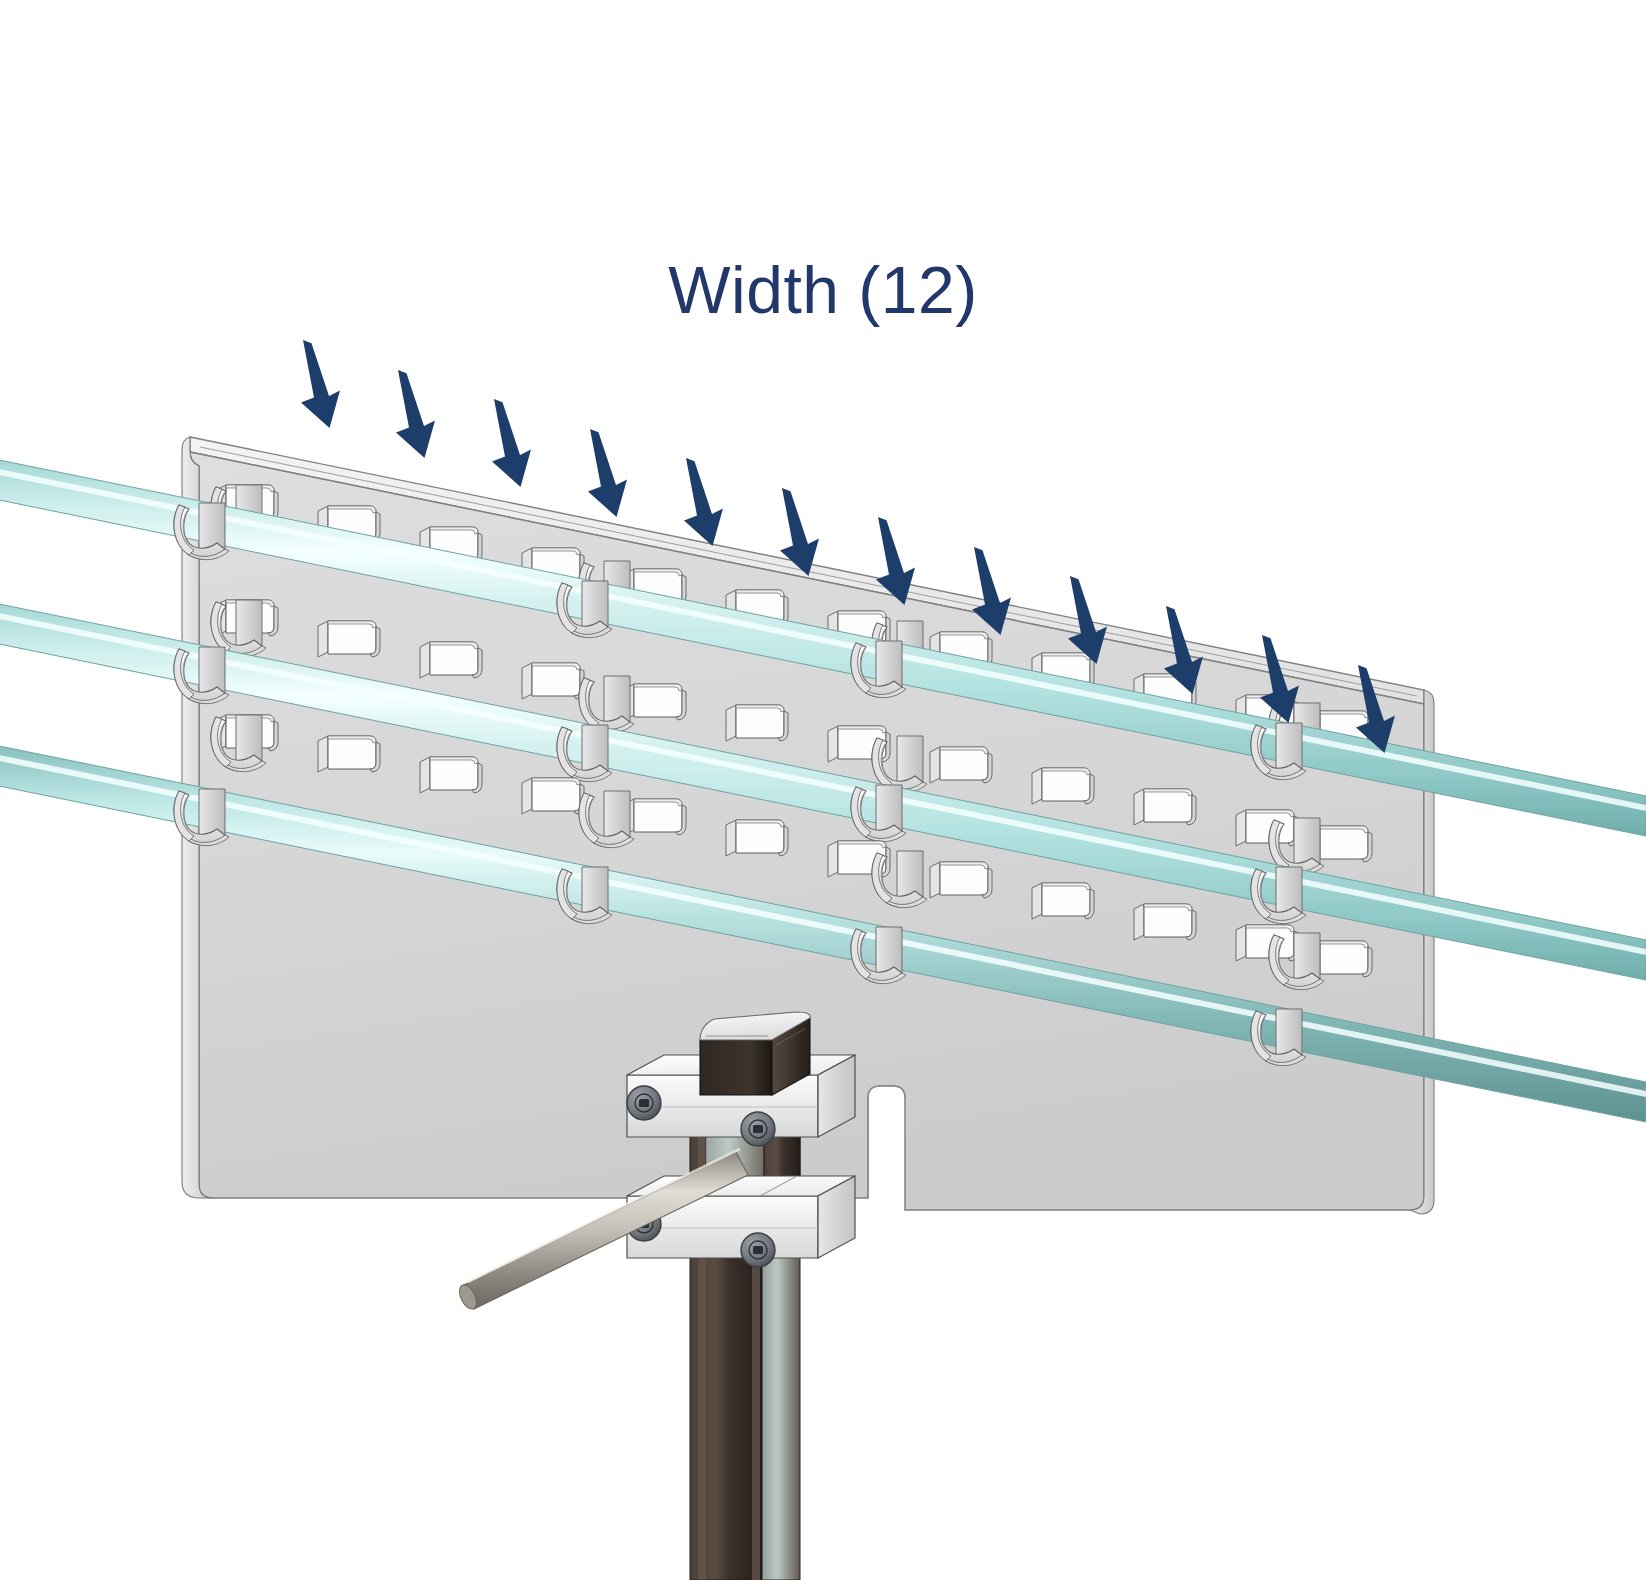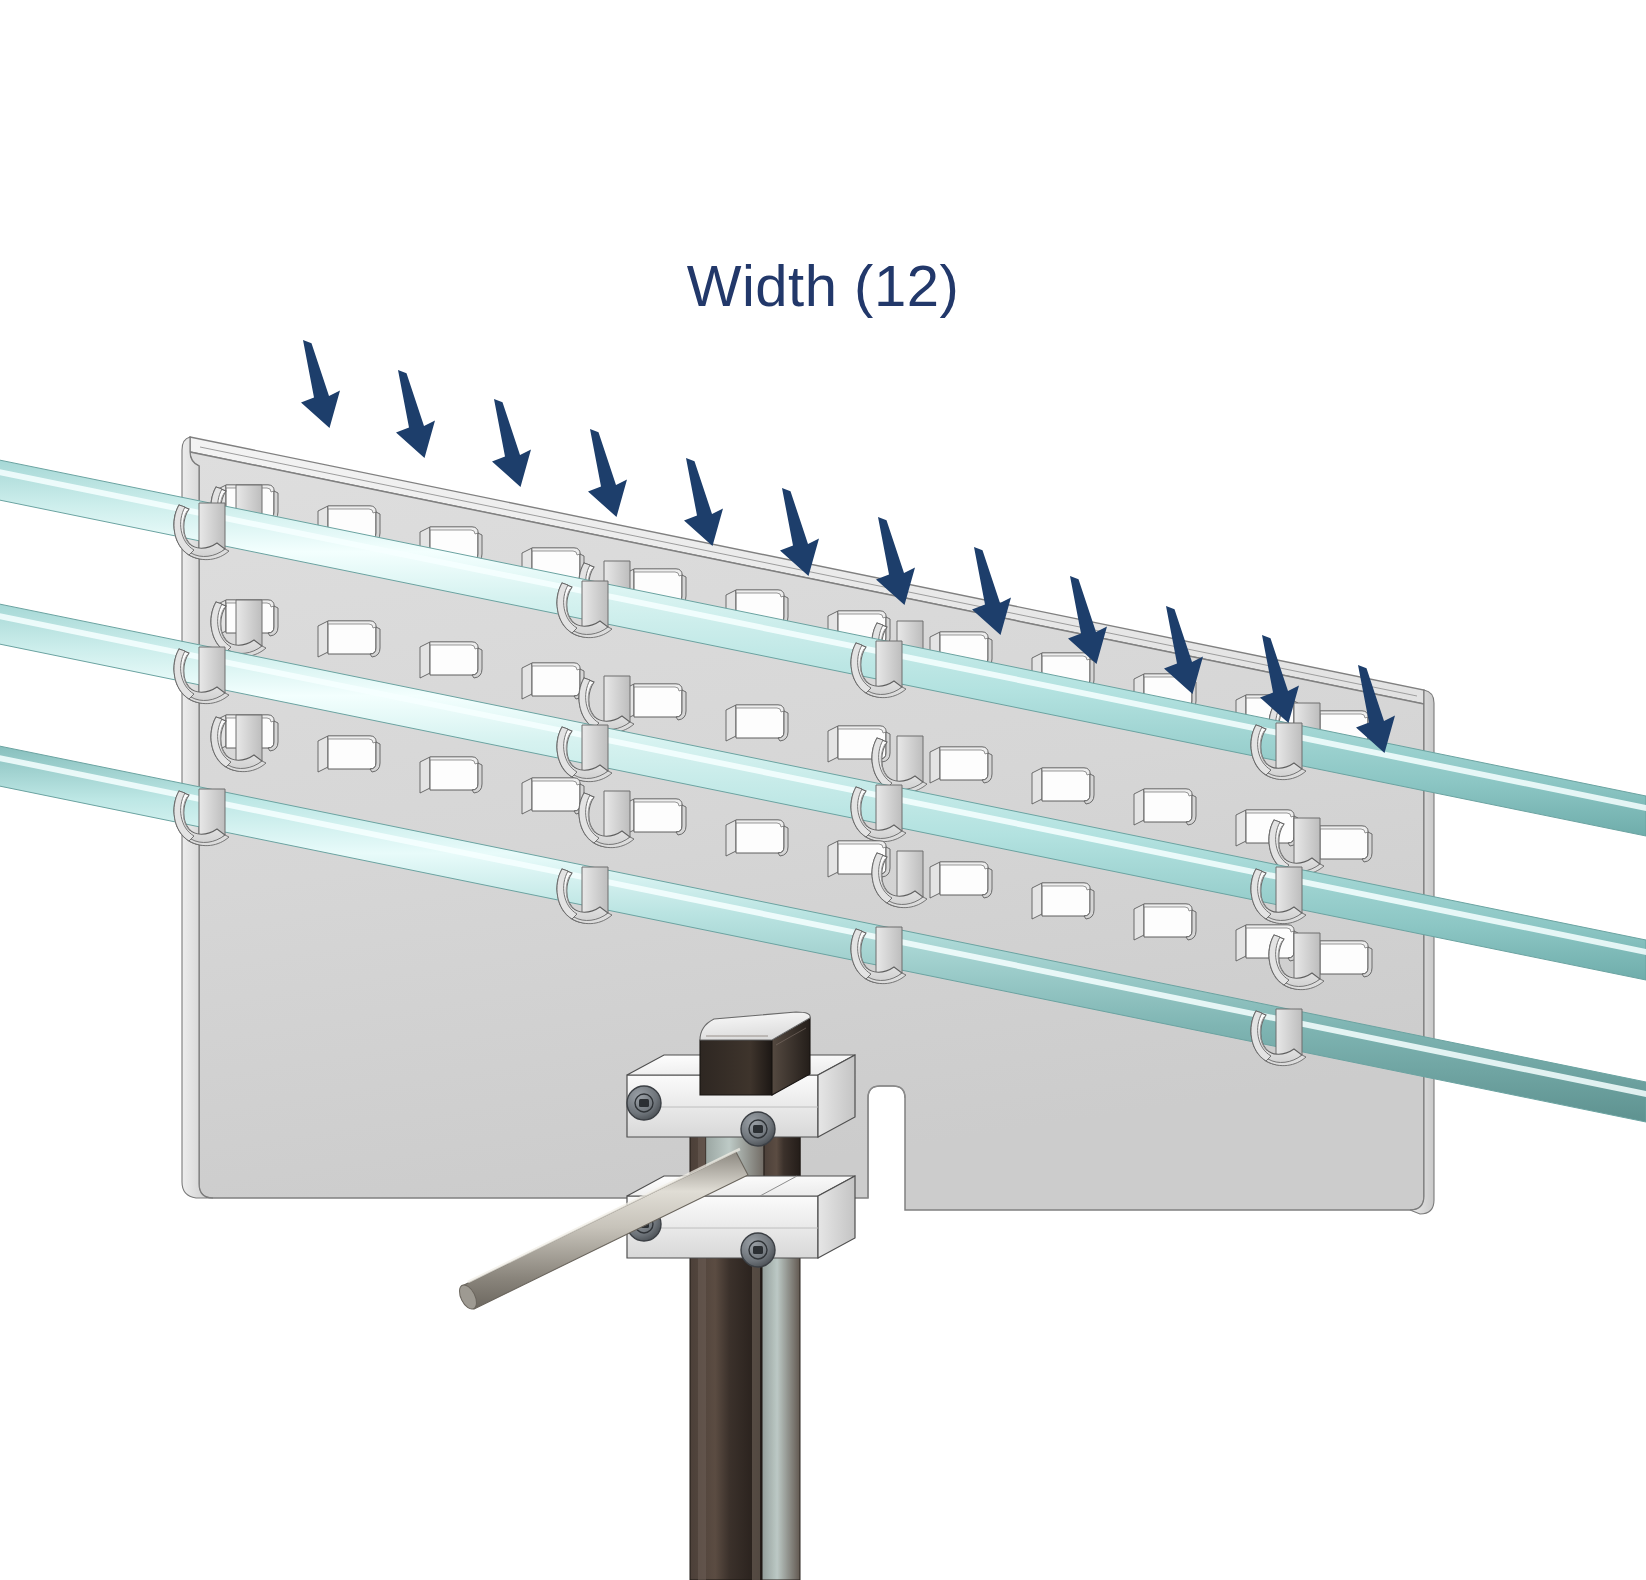--- a/index.html
+++ b/index.html
@@ -28,21 +28,21 @@
     height: 1580px;
     display: block;
   }
   .title-text {
     position: absolute;
     left: 0;
     top: 252px;
     width: 1646px;
     text-align: center;
     font-family: "Liberation Sans", sans-serif;
-    font-size: 58px;
+    font-size: 66px;
     font-weight: 400;
     letter-spacing: 0.5px;
     color: #22386a;
     white-space: nowrap;
     user-select: none;
   }
 </style>
 </head>
 <body>
 

